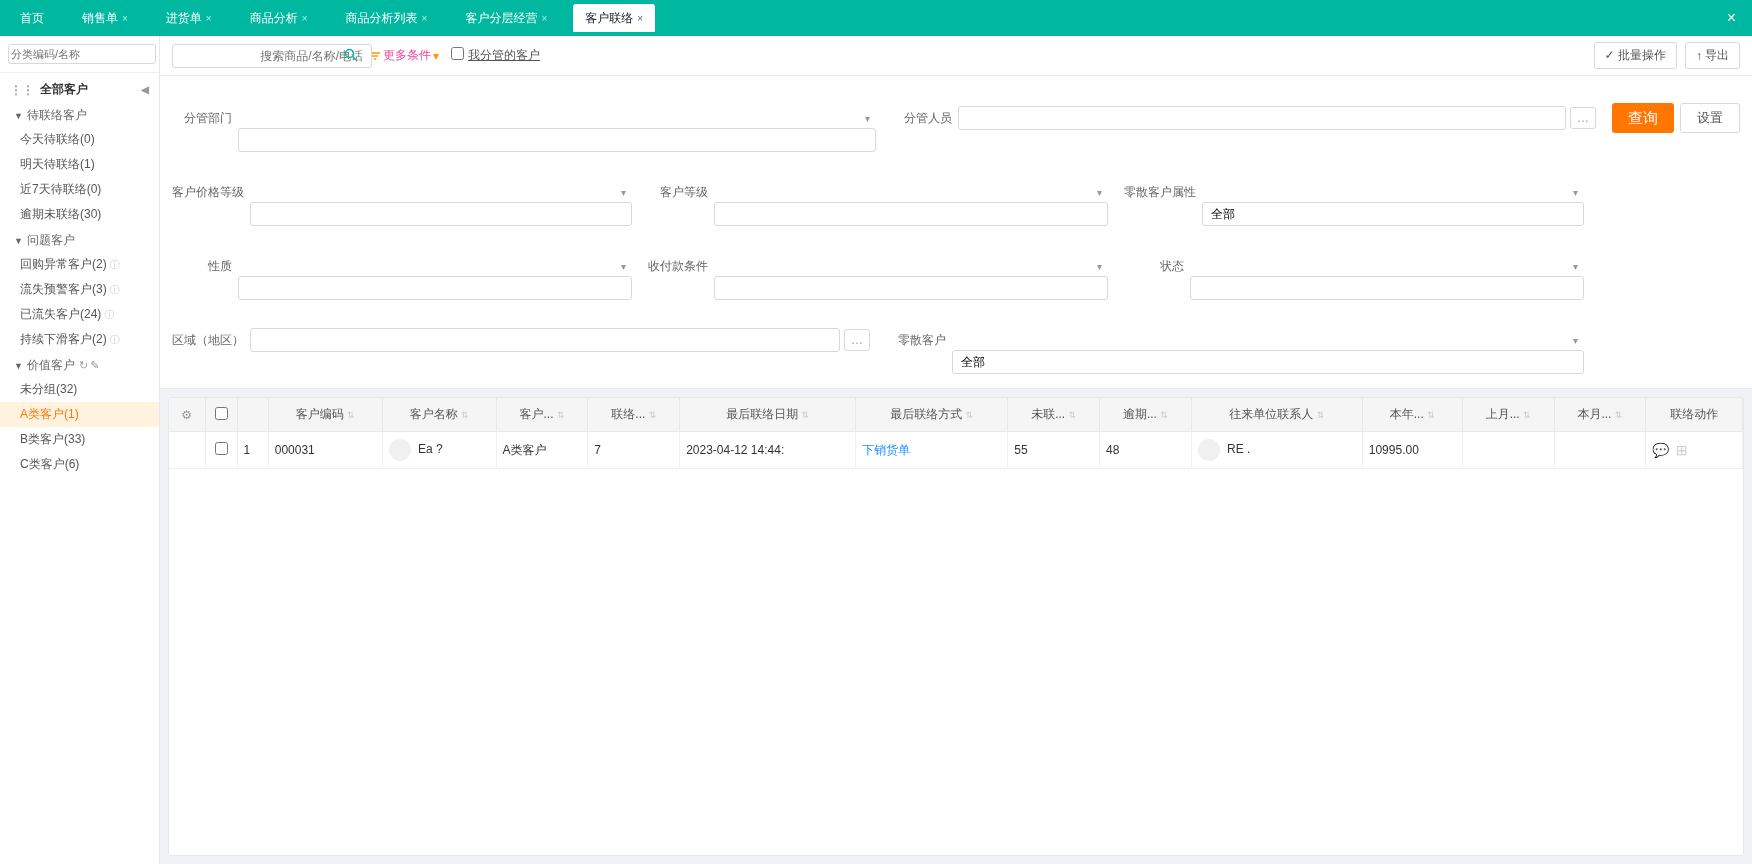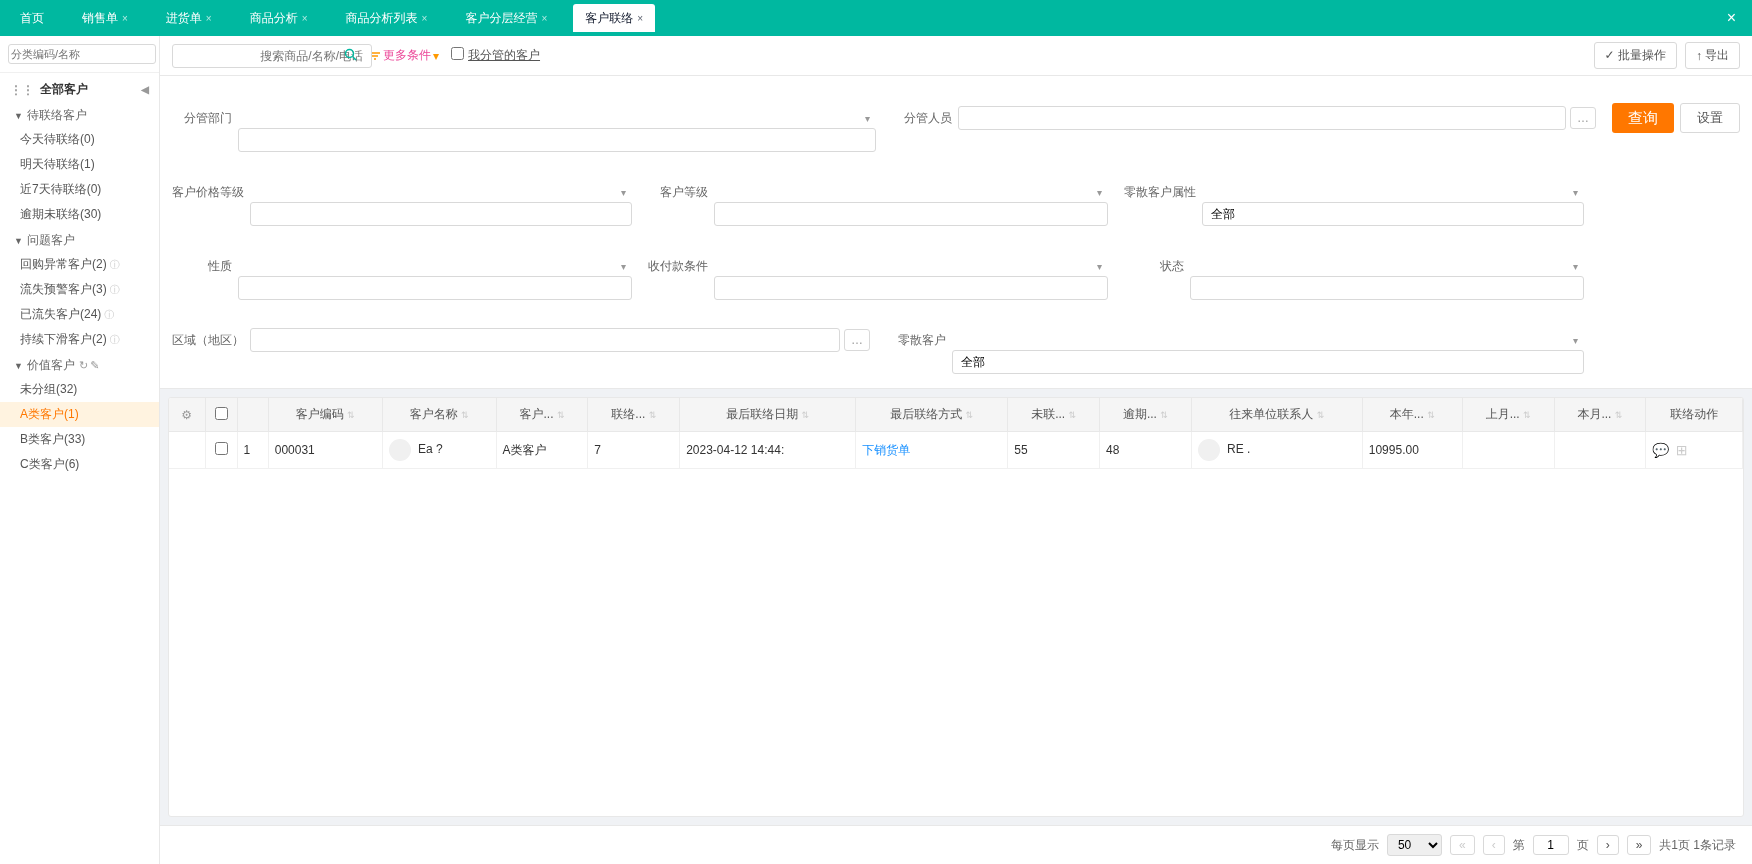--- a/index.html
+++ b/index.html
@@ -711,31 +711,15 @@
               <div class="action-icons">
                 <span class="action-icon" title="消息">💬</span>
                 <span class="action-icon" title="二维码">⊞</span>
               </div>
             </td>
           </tr>
         </tbody>
       </table>
     </div>
 
-    <div class="pagination">
-      <span class="pagination-label">每页显示</span>
-      <select class="pagination-select">
-        <option value="50">50</option>
-        <option value="100">100</option>
-        <option value="200">200</option>
-      </select>
-      <button class="pagination-btn" disabled="">«</button>
-      <button class="pagination-btn" disabled="">‹</button>
-      <span class="pagination-label">第</span>
-      <input class="page-input" type="text" value="1" style="">
-      <span class="pagination-label">页</span>
-      <button class="pagination-btn">›</button>
-      <button class="pagination-btn">»</button>
-      <span class="pagination-total">共1页 1条记录</span>
-    </div>
 
   </div>
 </div>
 
 </body></html>

